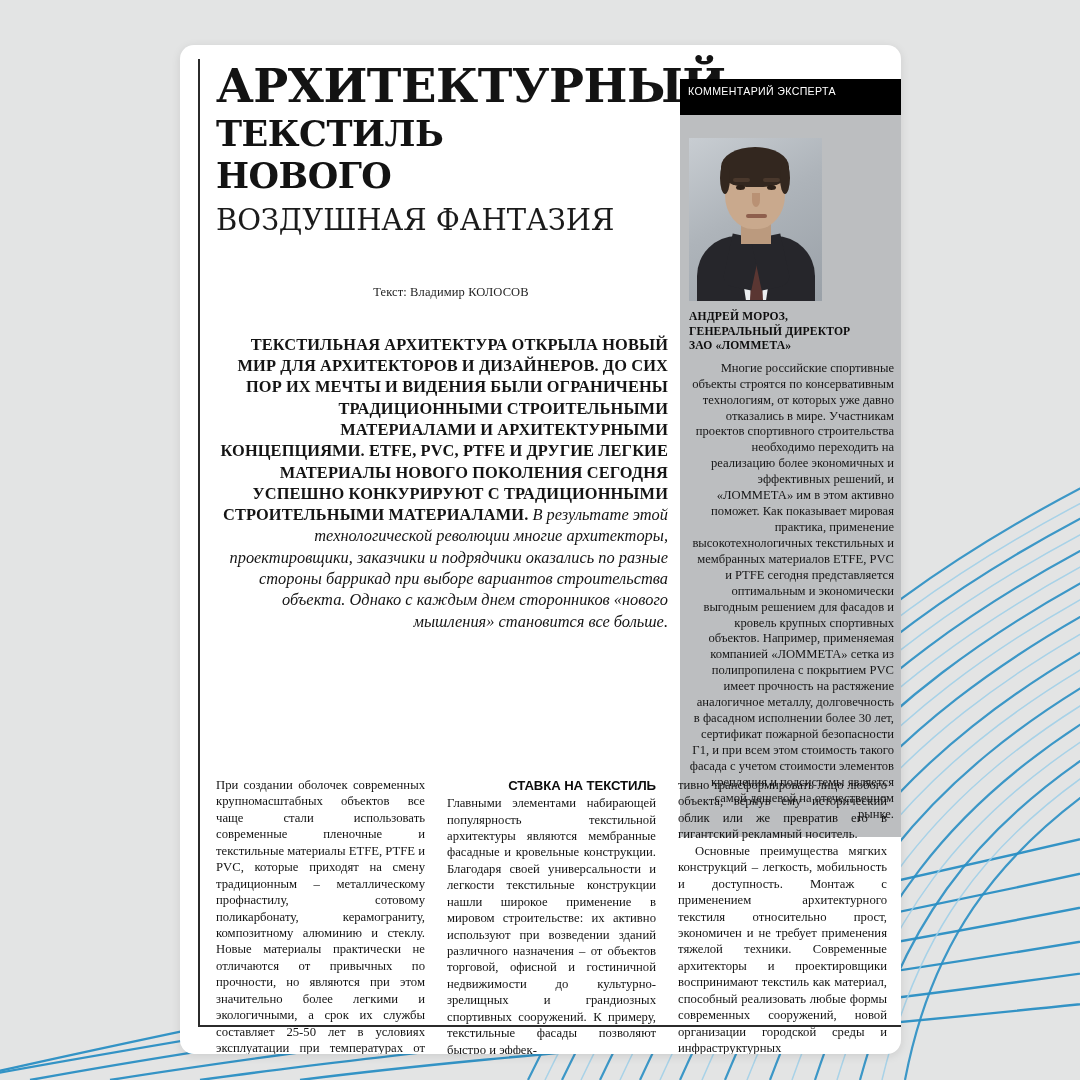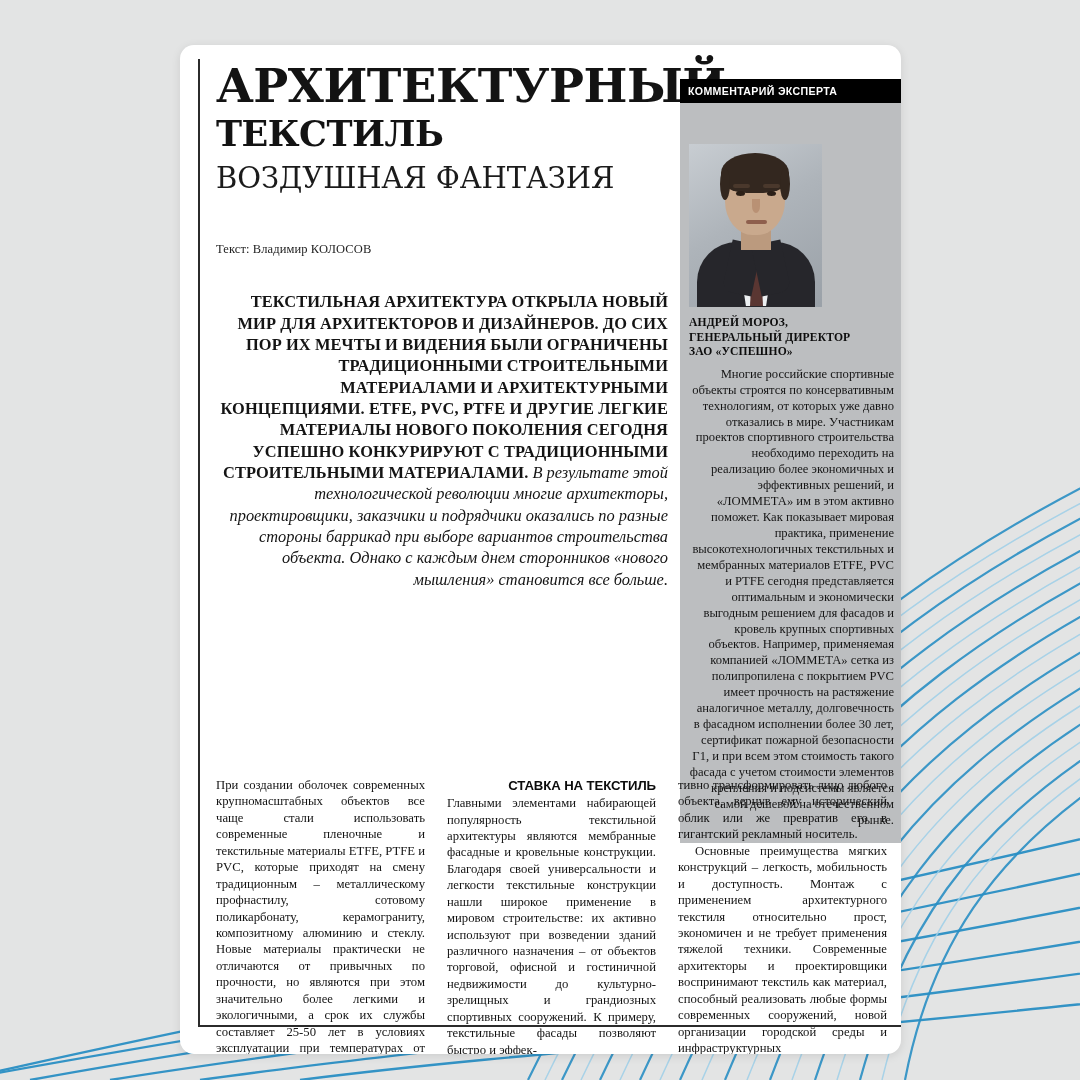--- a/index.html
+++ b/index.html
@@ -80,20 +80,21 @@
     margin-top: 10px;
     letter-spacing: -0.1px;
   }
 
   .byline {
     font-family: "Liberation Serif", serif;
     font-size: 12.5px;
     color: #242424;
     margin-top: 46px;
     letter-spacing: 0.1px;
+    text-align: center;
   }
 
   .lead {
     margin-top: 34px;
     width: 452px;
     font-family: "Liberation Serif", serif;
     font-size: 16.4px;
     line-height: 1.30;
     color: #141414;
     text-align: right;
@@ -112,26 +113,26 @@
   #sidebar {
     position: absolute;
     right: 0; top: 20px;
     width: 223px;
     background: #bcbec0;
   }
   #sbhead {
     background: #000000;
     color: #ffffff;
     font-family: "Liberation Sans", sans-serif;
-    font-weight: 700;
+    font-weight: 400;
     font-size: 10.6px;
     letter-spacing: 0.35px;
-    padding: 6px 0 6px 8px;
-  }
-  #sbbody { padding: 7px 9px 14px 9px; margin-top: 34px; }
+    padding: 6px 0 18px 8px;
+  }
+  #sbbody { padding: 23px 9px 14px 9px; }
 
   #portrait {
     width: 133px; height: 163px;
     background: linear-gradient(150deg,#c8cdd2 0%, #aeb4ba 45%, #9aa1a8 100%);
     position: relative;
     overflow: hidden;
   }
   .p-head {
     position: absolute; left: 36px; top: 17px;
     width: 60px; height: 74px; border-radius: 50% 50% 46% 46%;
@@ -290,20 +291,21 @@
   </svg>
 
   <div id="page">
     <div id="frame">
 
       <div id="toprow">
 
         <div id="headcol">
           <div class="hl l1">АРХИТЕКТУРНЫЙ</div>
           <div class="hl l2">ТЕКСТИЛЬ</div>
+          <div class="hl l3">НОВОГО</div>
 
           <div class="sub">
             <div>ВОЗДУШНАЯ ФАНТАЗИЯ</div>
           </div>
 
           <div class="byline">Текст: Владимир КОЛОСОВ</div>
 
           <div class="lead">
             <span class="caps">ТЕКСТИЛЬНАЯ АРХИТЕКТУРА ОТКРЫЛА НОВЫЙ МИР ДЛЯ АРХИТЕКТОРОВ И ДИЗАЙНЕРОВ. ДО СИХ ПОР ИХ МЕЧТЫ И ВИДЕНИЯ БЫЛИ ОГРАНИЧЕНЫ ТРАДИЦИОННЫМИ СТРОИТЕЛЬНЫМИ МАТЕРИАЛАМИ И АРХИТЕКТУРНЫМИ КОНЦЕПЦИЯМИ. ETFE, PVC, PTFE И ДРУГИЕ ЛЕГКИЕ МАТЕРИАЛЫ НОВОГО ПОКОЛЕНИЯ СЕГОДНЯ УСПЕШНО КОНКУРИРУЮТ С ТРАДИЦИОННЫМИ СТРОИТЕЛЬНЫМИ МАТЕРИАЛАМИ.</span><span class="ital"> В результате этой технологической революции многие архитекторы, проектировщики, заказчики и подрядчики оказались по разные стороны баррикад при выборе вариантов строительства объекта. Однако с каждым днем сторонников «нового мышления» становится все больше.</span>
           </div>
@@ -328,21 +330,21 @@
               <div class="p-brow-r"></div>
               <div class="p-eye-l"></div>
               <div class="p-eye-r"></div>
               <div class="p-nose"></div>
               <div class="p-mouth"></div>
             </div>
 
             <div id="sbname">
               <div>АНДРЕЙ МОРОЗ,</div>
               <div>ГЕНЕРАЛЬНЫЙ ДИРЕКТОР</div>
-              <div>ЗАО «УСПЕШНО»</div>
+              <div>ЗАО «ЛОММЕТА»</div>
             </div>
 
             <div id="sbtext">
               <p>Многие российские спортивные объекты строятся по консервативным технологиям, от которых уже давно отказались в мире. Участникам проектов спортивного строительства необходимо переходить на реализацию более экономичных и эффективных решений, и «ЛОММЕТА» им в этом активно поможет. Как показывает мировая практика, применение высокотехнологичных текстильных и мембранных материалов ETFE, PVC и PTFE сегодня представляется оптимальным и экономически выгодным решением для фасадов и кровель крупных спортивных объектов. Например, применяемая компанией «ЛОММЕТА» сетка из полипропилена с покрытием PVC имеет прочность на растяжение аналогичное металлу, долговечность в фасадном исполнении более 30 лет, сертификат пожарной безопасности Г1, и при всем этом стоимость такого фасада с учетом стоимости элементов крепления и подсистемы является самой дешевой на отечественном рынке.</p>
             </div>
           </div>
         </aside>
       </div>
 
       <div id="cols">

